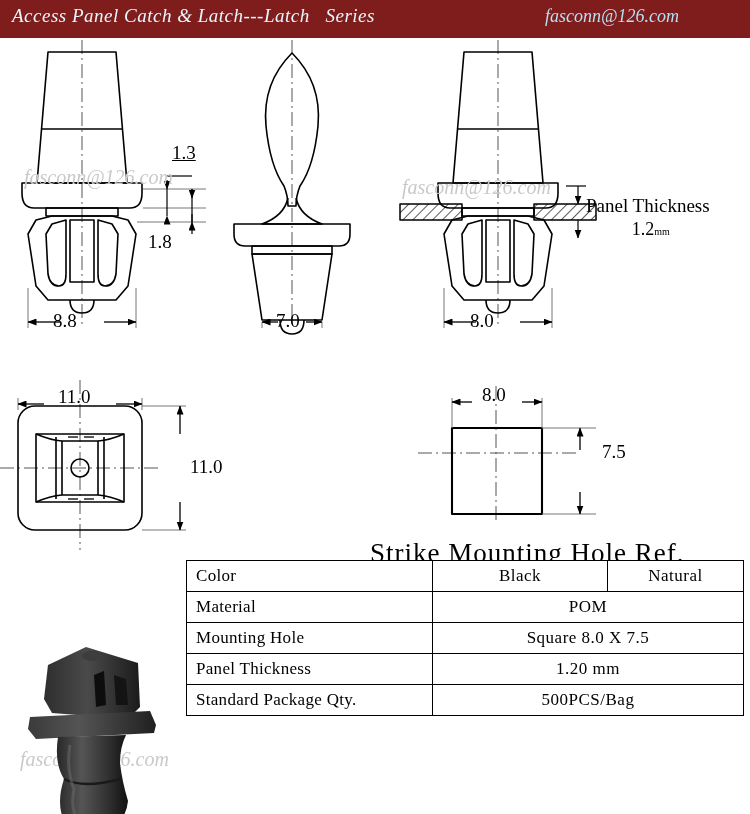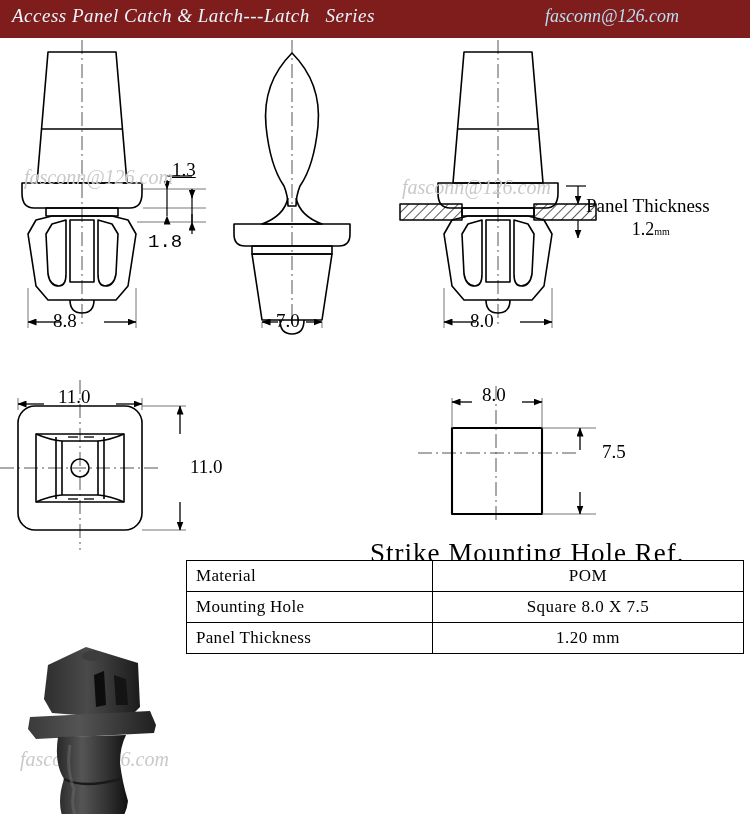--- a/index.html
+++ b/index.html
@@ -210,22 +210,22 @@
       <line x1="522" y1="364" x2="542" y2="364" stroke="#000" stroke-width="1.3" marker-end="url(#ah)"></line>
 
       <line x1="542" y1="390" x2="596" y2="390" stroke="#777" stroke-width="1"></line>
       <line x1="542" y1="476" x2="596" y2="476" stroke="#777" stroke-width="1"></line>
       <line x1="580" y1="390" x2="580" y2="412" stroke="#000" stroke-width="1.3" marker-start="url(#ahr)"></line>
       <line x1="580" y1="454" x2="580" y2="476" stroke="#000" stroke-width="1.3" marker-end="url(#ah)"></line>
     </g>
   </svg>
 
   <div class="dim" style="left:53px;top:272px;">8.8</div>
-  <div class="dim" style="left:172px;top:121px;text-decoration:underline;">1.3</div>
-  <div class="dim" style="left:148px;top:193px;font-family:Liberation Mono, monospace;">1.8</div>
+  <div class="dim" style="left:172px;top:104px;text-decoration:underline;">1.3</div>
+  <div class="dim" style="left:148px;top:193px;">1.8</div>
 
   <div class="dim" style="left:276px;top:272px;">7.0</div>
 
   <div class="dim" style="left:470px;top:272px;">8.0</div>
 
   <div class="dim" style="left:58px;top:348px;">11.0</div>
   <div class="dim" style="left:190px;top:418px;">11.0</div>
 
   <div class="dim" style="left:482px;top:346px;">8.0</div>
   <div class="dim" style="left:602px;top:403px;">7.5</div>
@@ -275,25 +275,34 @@
     <path d="M56 166 Q76 176 112 166" fill="none" stroke="#1a1a1a" stroke-width="2.5"></path>
 
     <path d="M62 132 Q58 156 66 176 Q62 196 70 208" fill="none" stroke="#6a6a6a" stroke-width="3" opacity=".55"></path>
   </svg>
 
 </div>
 
 <table id="spec">
   <tbody>
       <tr>
+        <td class="lab">Color</td>
+        <td class="val" style="width: 162px;">Black</td>
+        <td class="val">Natural</td>
+      </tr>
+      <tr>
         <td class="lab">Material</td>
         <td class="val" colspan="2">POM</td>
       </tr>
       <tr>
         <td class="lab">Mounting Hole</td>
         <td class="val" colspan="2">Square 8.0 X 7.5</td>
       </tr>
       <tr>
         <td class="lab">Panel Thickness</td>
         <td class="val" colspan="2">1.20  mm</td>
       </tr>
+      <tr>
+        <td class="lab">Standard Package Qty.</td>
+        <td class="val" colspan="2">500PCS/Bag</td>
+      </tr>
     </tbody>
 </table>
 
 </body></html>

